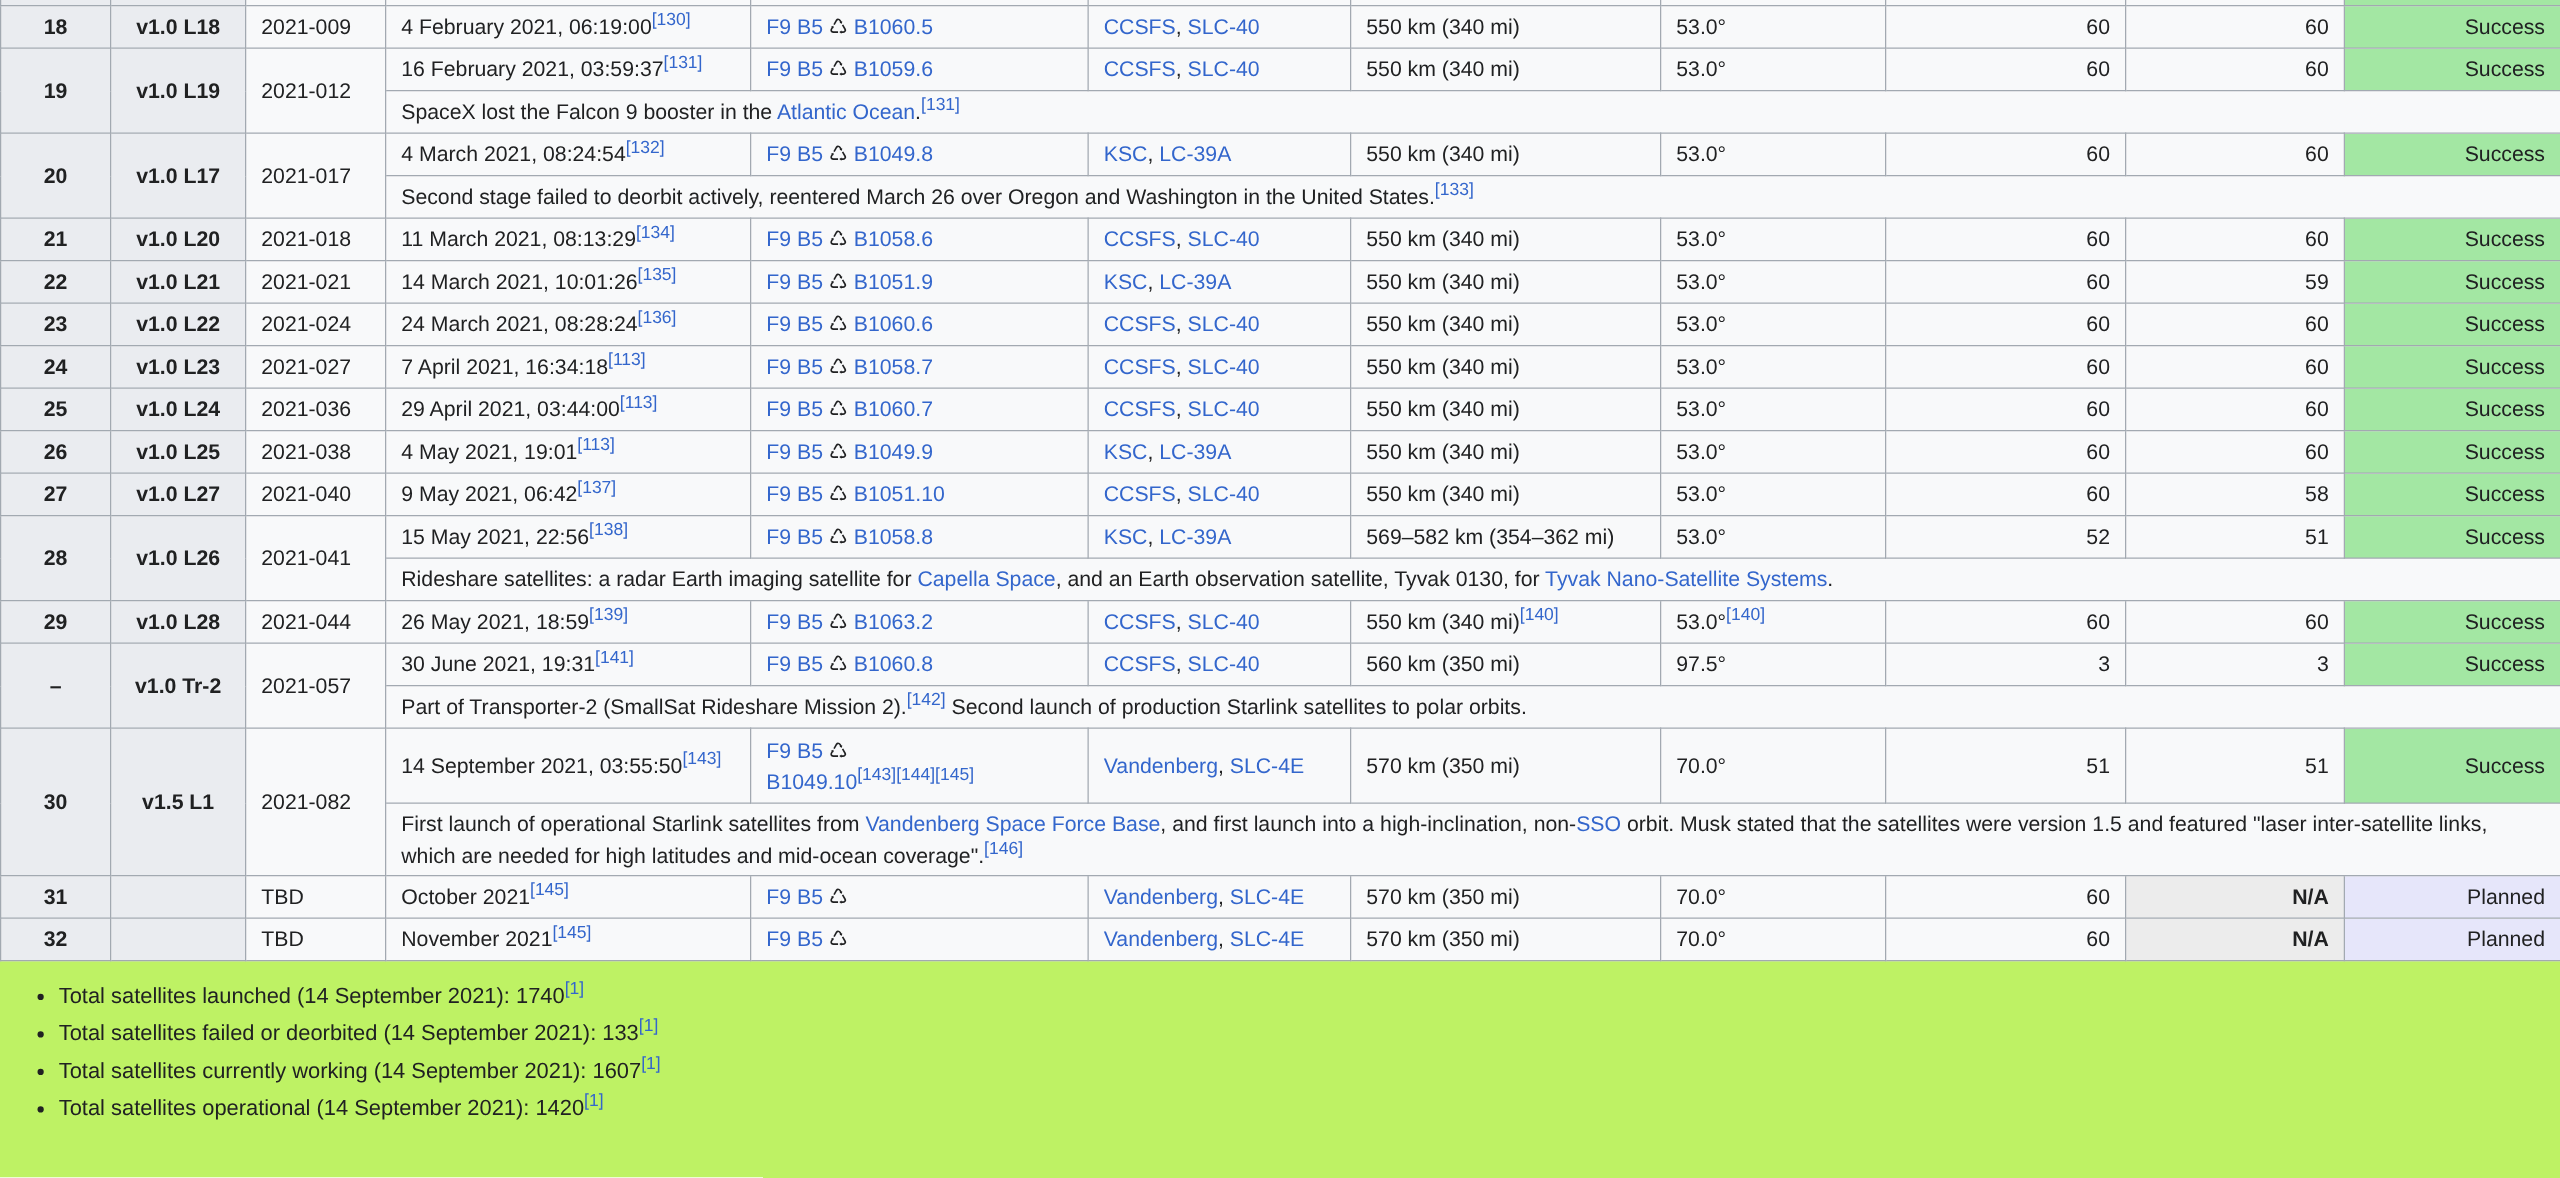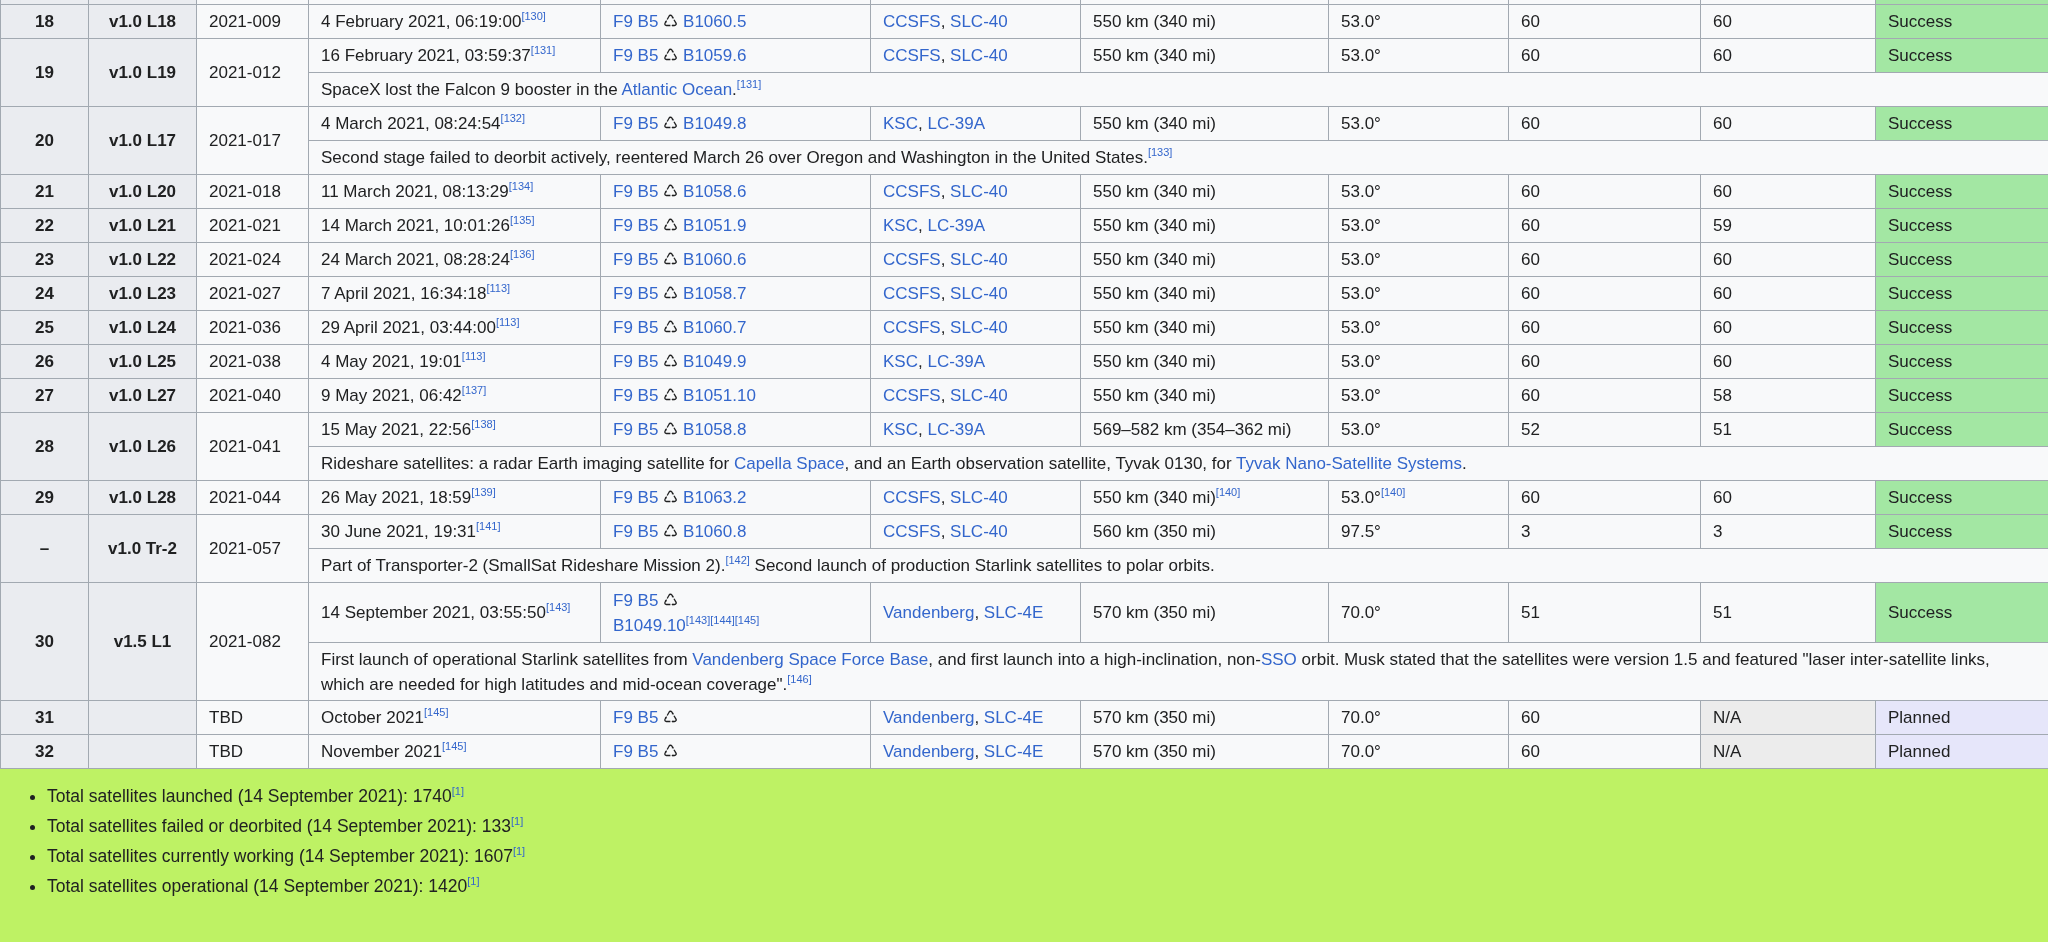--- a/index.html
+++ b/index.html
@@ -25,26 +25,26 @@
     vertical-align:middle;
     line-height:25px;
     overflow:hidden;
   }
   .wikitable th{
     background:var(--headbg,#eaecf0);
     text-align:center;
     font-weight:bold;
   }
   .wikitable td{text-align:left;}
-  .wikitable td.ac{text-align:left;}
+  .wikitable td.ac{text-align:right;}
   td.success{background:var(--success,#a3e7a3);}
   td.planned{background:var(--planned,#e6e6fa);}
-  td.na{background:var(--na,#ececec);}
+  td.na{background:var(--na,#ececec);font-weight:bold;}
   a.lnk{color:var(--link,#3366cc);text-decoration:none;cursor:pointer;}
-  sup.ref{font-size:11px;line-height:0;vertical-align:super;}
+  sup.ref{font-size:14px;line-height:0;vertical-align:super;}
   ul.summary{
     margin:16px 0 0 0;
     padding:0 0 0 47px;
     list-style:disc;
   }
   ul.summary li{
     margin:0 0 7px 0;
     font-size:17.5px;
     line-height:23px;
   }

